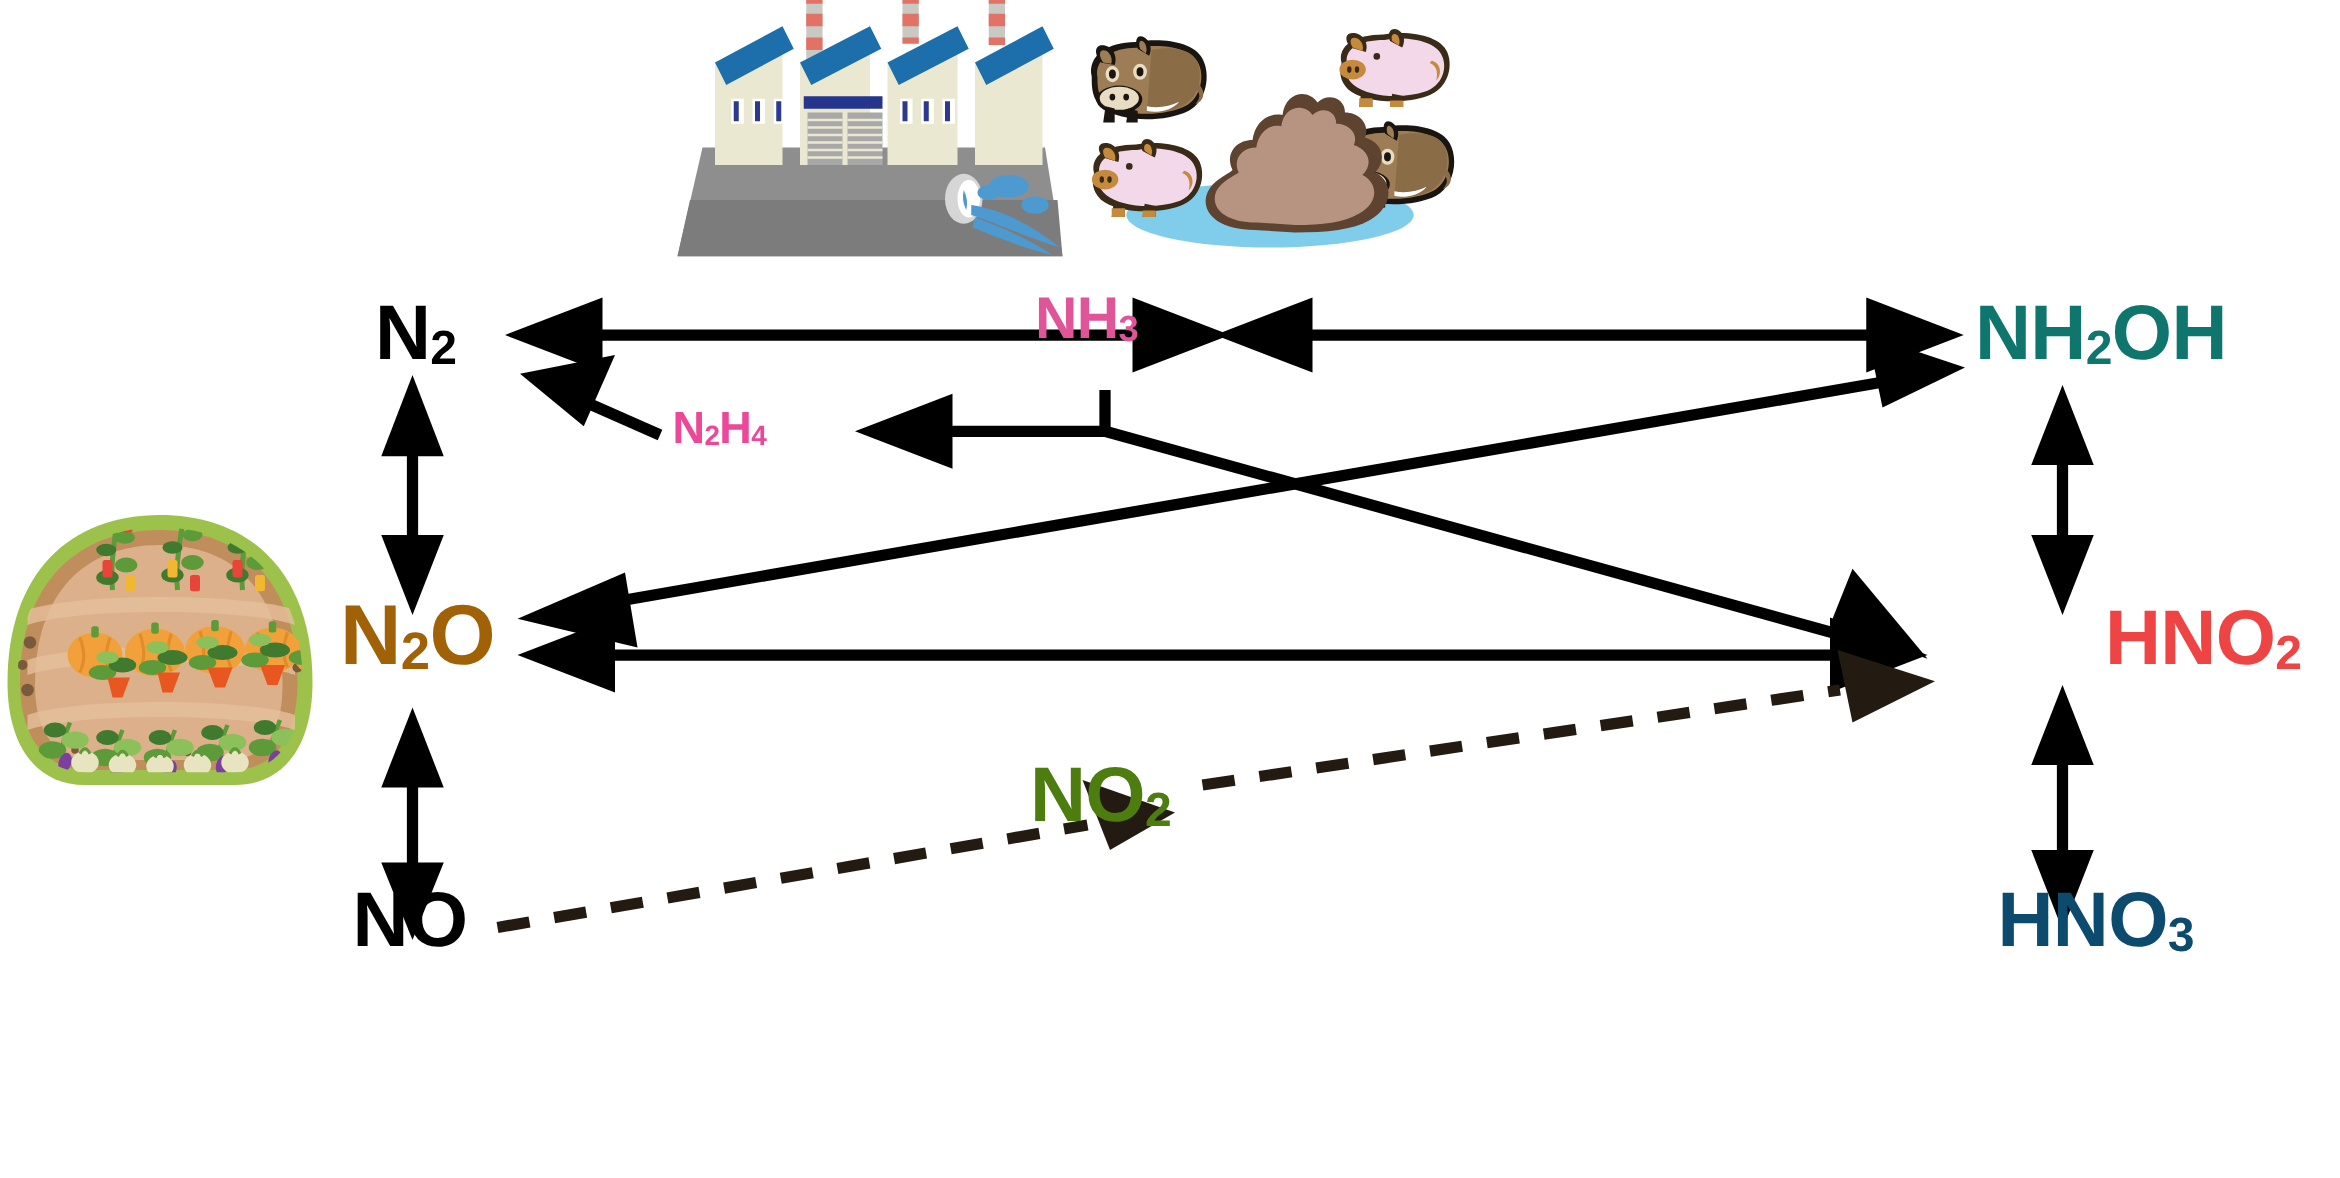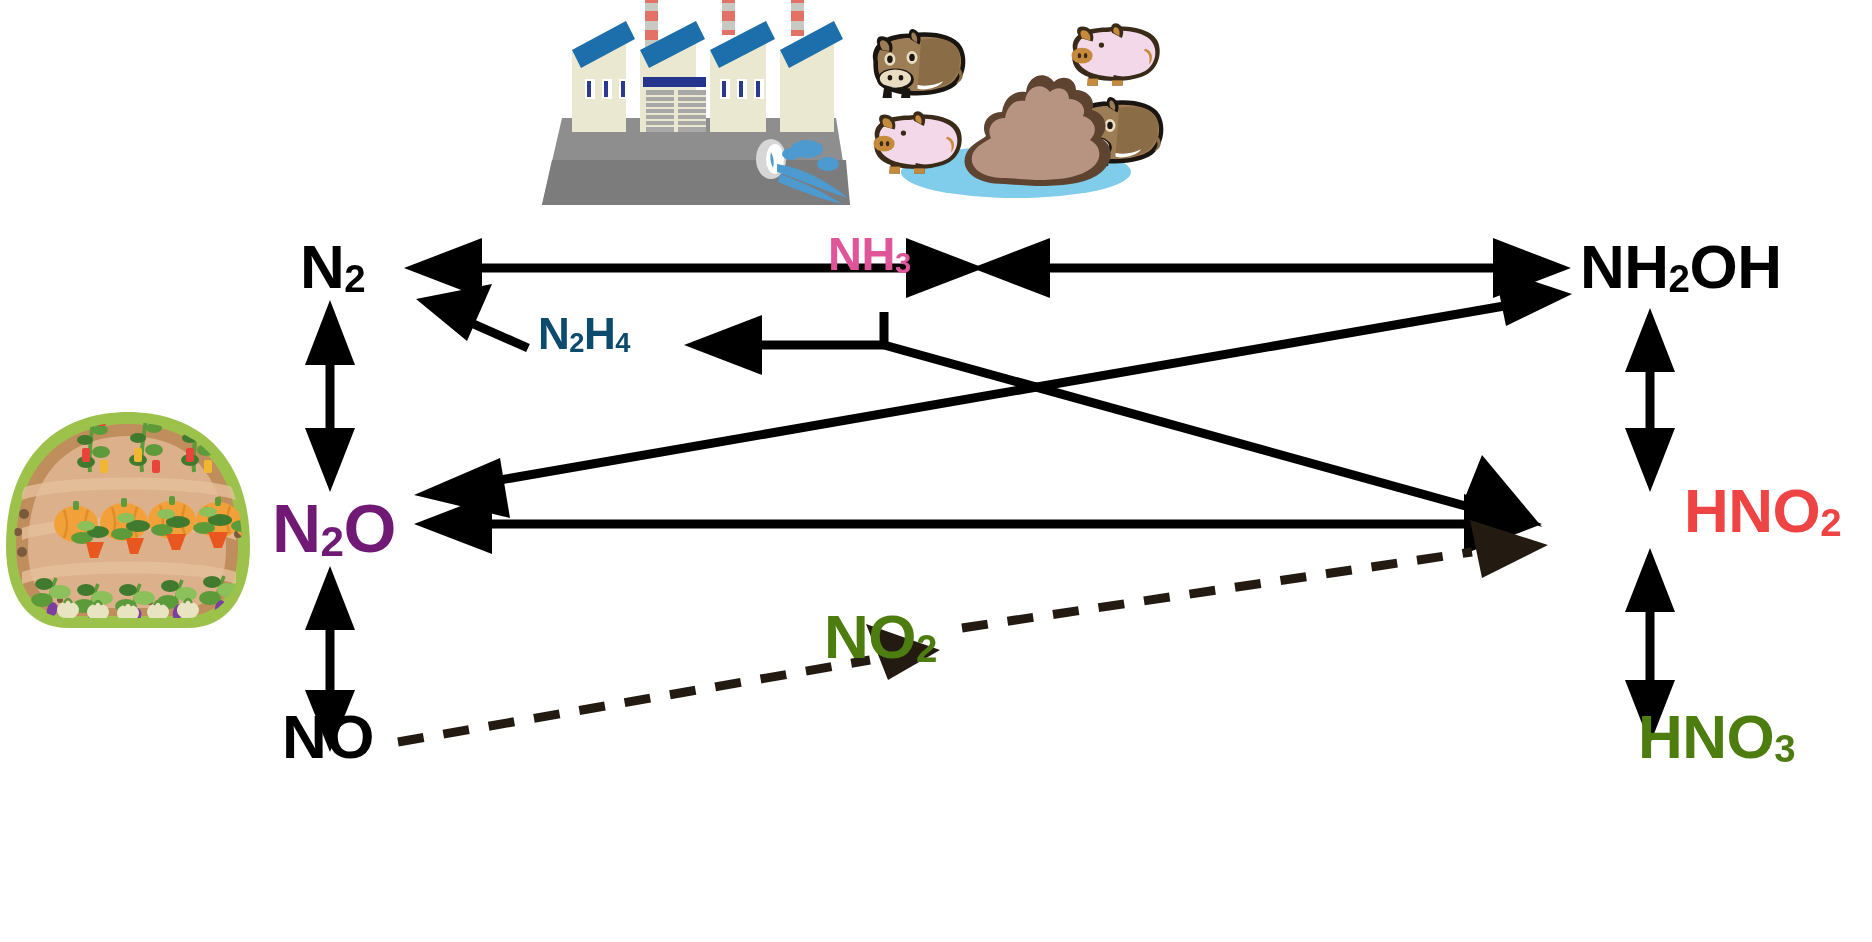--- a/index.html
+++ b/index.html
@@ -523,41 +523,41 @@
   </svg>
 
   <div class="species" style="left: 300px; top: 236px; color: rgb(0, 0, 0);">
     <span>N<sub>2</sub></span>
   </div>
 
   <div class="species pink" style="left: 828px; top: 230px; font-size: 47px; color: rgb(224, 85, 154);">
     <span>NH<sub>3</sub></span>
   </div>
 
-  <div class="species" style="left: 1580px; top: 236px; color: #000000;">
+  <div class="species" style="left: 1580px; top: 236px; color: #0f766e;">
     <span>NH<sub>2</sub>OH</span>
   </div>
 
-  <div class="species" style="left: 538px; top: 312px; font-size: 44px; color: #0c4a6e;">
+  <div class="species" style="left: 538px; top: 324px; font-size: 36px; color: #ec4899;">
     <span>N<sub>2</sub>H<sub>4</sub></span>
   </div>
 
-  <div class="species pink" style="left: 272px; top: 494px; font-size: 68px; color: #701a75;">
+  <div class="species pink" style="left: 272px; top: 474px; font-size: 68px; color: #a16207;">
     <span>N<sub>2</sub>O</span>
   </div>
 
   <div class="species" style="left: 1684px; top: 480px; color: #ef4444;">
     <span>HNO<sub>2</sub></span>
   </div>
 
   <div class="species" style="left: 824px; top: 606px; color: #4d7c0f;">
     <span>NO<sub>2</sub></span>
   </div>
 
   <div class="species" style="left: 282px; top: 706px; color: rgb(0, 0, 0);">
     <span>NO</span>
   </div>
 
-  <div class="species" style="left: 1638px; top: 706px; color: #4d7c0f;">
+  <div class="species" style="left: 1598px; top: 706px; color: #0c4a6e;">
     <span>HNO<sub>3</sub></span>
   </div>
 
 </div>
 
 </body></html>

